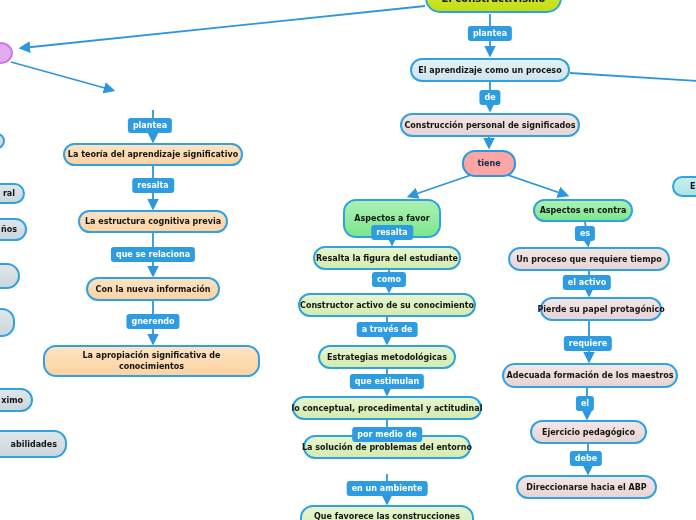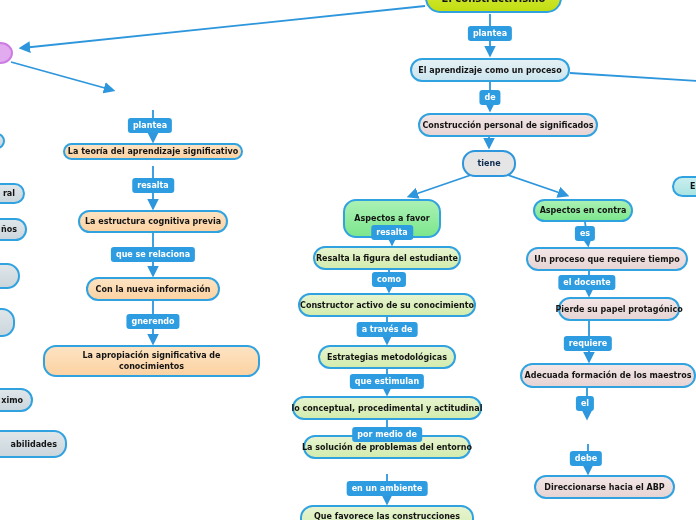--- a/index.html
+++ b/index.html
@@ -18,22 +18,22 @@
     position:absolute;box-sizing:border-box;z-index:2;
     border:2px solid #31a2e0;border-radius:13px;
     display:flex;align-items:center;justify-content:center;
     text-align:center;font-weight:bold;font-size:8px;color:#141414;
     white-space:nowrap;letter-spacing:0;
   }
   .two-line{white-space:normal;line-height:11px;padding:0 10px;}
   .top-align{align-items:flex-start;padding-top:5px;}
   .c-lime{background:linear-gradient(#d9ee3e,#c2dd12);}
   .c-cyan{background:linear-gradient(#e4f1f5,#cde5ee);}
-  .c-pink{background:linear-gradient(#f3e6e6,#e7d4d4);margin-left:18px;}
-  .c-blue{background:#e5e5e5;border-color:#2e96dc;color:#0d2b4e;}
+  .c-pink{background:linear-gradient(#f3e6e6,#e7d4d4);}
+  .c-blue{background:#fca5a5;border-color:#2e96dc;color:#0d2b4e;}
   .c-green{background:linear-gradient(#aaf1b4,#7de68d);}
   .c-lgreen{background:linear-gradient(#e6f4cf,#d3ecae);}
   .c-yellow{background:linear-gradient(#f1eda9,#e7e18a);}
   .c-peach{background:linear-gradient(#fde3c2,#fcd2a2);}
   .c-grey{background:linear-gradient(#dfe6ea,#cbd6dc);}
   .c-teal{background:linear-gradient(#c9eeee,#aae4e2);}
   .c-purple{background:#e2abf0;border-color:#cd7de2;border-radius:50%;}
   .root{font-size:10px;border-radius:15px;}
   .frag-r{justify-content:flex-end;padding-right:8px;}
   .frag-l{justify-content:flex-start;padding-left:16px;}
@@ -97,30 +97,31 @@
   <div class="chip" style="left:387px;top:374px">que estimulan</div>
   <div class="node c-lgreen" style="left:292px;top:396px;width:190px;height:24px">lo conceptual, procedimental y actitudinal</div>
   <div class="chip" style="left:387px;top:427px">por medio de</div>
   <div class="node c-lgreen" style="left:303px;top:435px;width:168px;height:24px">La solución de problemas del entorno</div>
   <div class="chip" style="left:387px;top:481px">en un ambiente</div>
   <div class="node c-lgreen top-align" style="left:300px;top:505px;width:174px;height:34px">Que favorece las construcciones</div>
 
   <div class="node c-green" style="left:533px;top:199px;width:100px;height:23px">Aspectos en contra</div>
   <div class="chip" style="left:585px;top:226px">es</div>
   <div class="node c-pink" style="left:508px;top:247px;width:162px;height:24px">Un proceso que requiere tiempo</div>
-  <div class="chip" style="left:587px;top:275px">el docente</div>
+  <div class="chip" style="left:587px;top:275px">el activo</div>
   <div class="node c-pink" style="left:540px;top:297px;width:122px;height:24px">Pierde su papel protagónico</div>
   <div class="chip" style="left:588px;top:336px">requiere</div>
   <div class="node c-pink" style="left:502px;top:363px;width:176px;height:25px">Adecuada formación de los maestros</div>
   <div class="chip" style="left:585px;top:396px">el</div>
+  <div class="node c-pink" style="left:530px;top:420px;width:117px;height:24px">Ejercicio pedagógico</div>
   <div class="chip" style="left:586px;top:451px">debe</div>
   <div class="node c-pink" style="left:516px;top:475px;width:141px;height:24px">Direccionarse hacia el ABP</div>
 
   <div class="chip" style="left:150px;top:118px">plantea</div>
-  <div class="node c-peach" style="left:63px;top:143px;width:180px;height:17px">La teoría del aprendizaje significativo</div>
+  <div class="node c-peach" style="left:63px;top:143px;width:180px;height:23px">La teoría del aprendizaje significativo</div>
   <div class="chip" style="left:153px;top:178px">resalta</div>
   <div class="node c-peach" style="left:78px;top:210px;width:150px;height:23px">La estructura cognitiva previa</div>
   <div class="chip" style="left:153px;top:247px">que se relaciona</div>
   <div class="node c-peach" style="left:86px;top:277px;width:134px;height:24px">Con la nueva información</div>
   <div class="chip" style="left:153px;top:314px">gnerendo</div>
   <div class="node c-peach two-line" style="left:43px;top:345px;width:217px;height:32px">La apropiación significativa de conocimientos</div>
 
   <div class="node c-purple" style="left:-12px;top:42px;width:25px;height:22px"></div>
   <div class="node c-grey" style="left:-16px;top:133px;width:21px;height:16px;border-radius:8px"></div>
   <div class="node c-grey frag-r" style="left:-45px;top:183px;width:70px;height:21px">ral</div>

